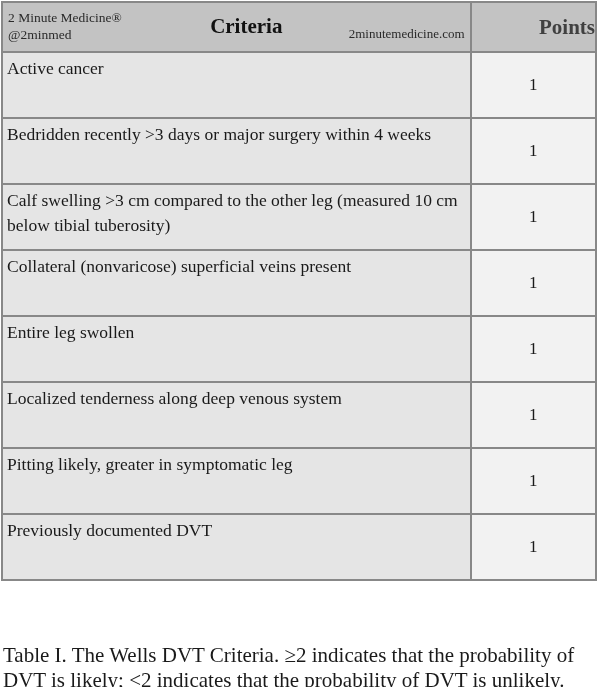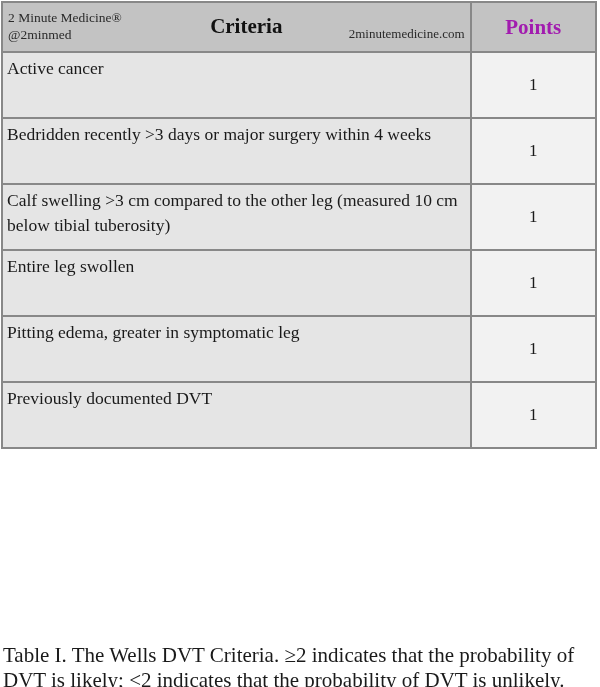--- a/index.html
+++ b/index.html
@@ -12,21 +12,21 @@
     .col-pts { width: 125px; }
     .hdr th { background: #c3c3c3; height: 48px; position: relative; }
     .hdr-crit { position: relative; }
     .brand { position: absolute; left: 5px; top: 6px; font-size: 13.5px; line-height: 17px;
              font-weight: normal; text-align: left; color: #2a2a2a; }
     .hdr-title { position: absolute; left: 0; right: 0; top: 11px; 
                  font-size: 21px; font-weight: bold; color: #111; padding-left: 90px; box-sizing: border-box;
                  padding-right: 70px; }
     .hdr-title span { display: inline-block; }
     .site { position: absolute; right: 5px; top: 23px; font-size: 13px; font-weight: normal; color: #2a2a2a; }
-    .hdr-pts { text-align: center; font-size: 21px; font-weight: bold; color: #a21caf;
+    .hdr-pts { text-align: right; font-size: 21px; font-weight: bold; color: #404040;
                vertical-align: middle !important; }
     .row td { height: 61px; }
     .row .crit { background: #e5e5e5; font-size: 17.5px; line-height: 25px; padding: 3px 4px 0 4px; }
     .row .pts { background: #f2f2f2; text-align: center; vertical-align: middle; font-size: 17px; }
     .caption { position: absolute; left: 3px; top: 643px; width: 596px; font-size: 21px;
                line-height: 25px; color: #1a1a1a; }
   </style>
 </head>
 <body>
 
@@ -53,25 +53,33 @@
   </tr>
   <tr class="row">
     <td class="crit">Bedridden recently &gt;3 days or major surgery within 4 weeks</td>
     <td class="pts">1</td>
   </tr>
   <tr class="row">
     <td class="crit">Calf swelling &gt;3 cm compared to the other leg (measured 10 cm below tibial tuberosity)</td>
     <td class="pts">1</td>
   </tr>
   <tr class="row">
+    <td class="crit">Collateral (nonvaricose) superficial veins present</td>
+    <td class="pts">1</td>
+  </tr>
+  <tr class="row">
     <td class="crit">Entire leg swollen</td>
     <td class="pts">1</td>
   </tr>
   <tr class="row">
-    <td class="crit">Pitting edema, greater in symptomatic leg</td>
+    <td class="crit">Localized tenderness along deep venous system</td>
+    <td class="pts">1</td>
+  </tr>
+  <tr class="row">
+    <td class="crit">Pitting likely, greater in symptomatic leg</td>
     <td class="pts">1</td>
   </tr>
   <tr class="row">
     <td class="crit">Previously documented DVT</td>
     <td class="pts">1</td>
   </tr>
 </tbody>
   </table>
 
 <div class="caption">Table I. The Wells DVT Criteria. ≥2 indicates that the probability of DVT is likely; &lt;2 indicates that the probability of DVT is unlikely.</div>

